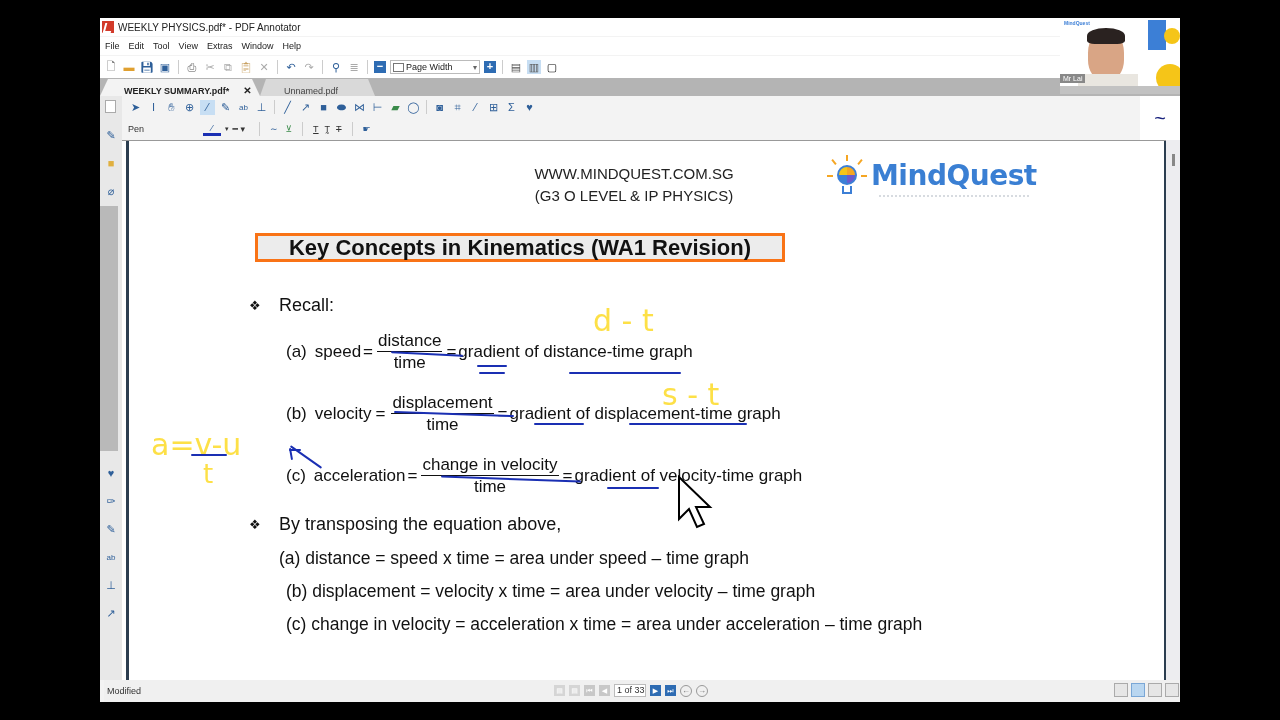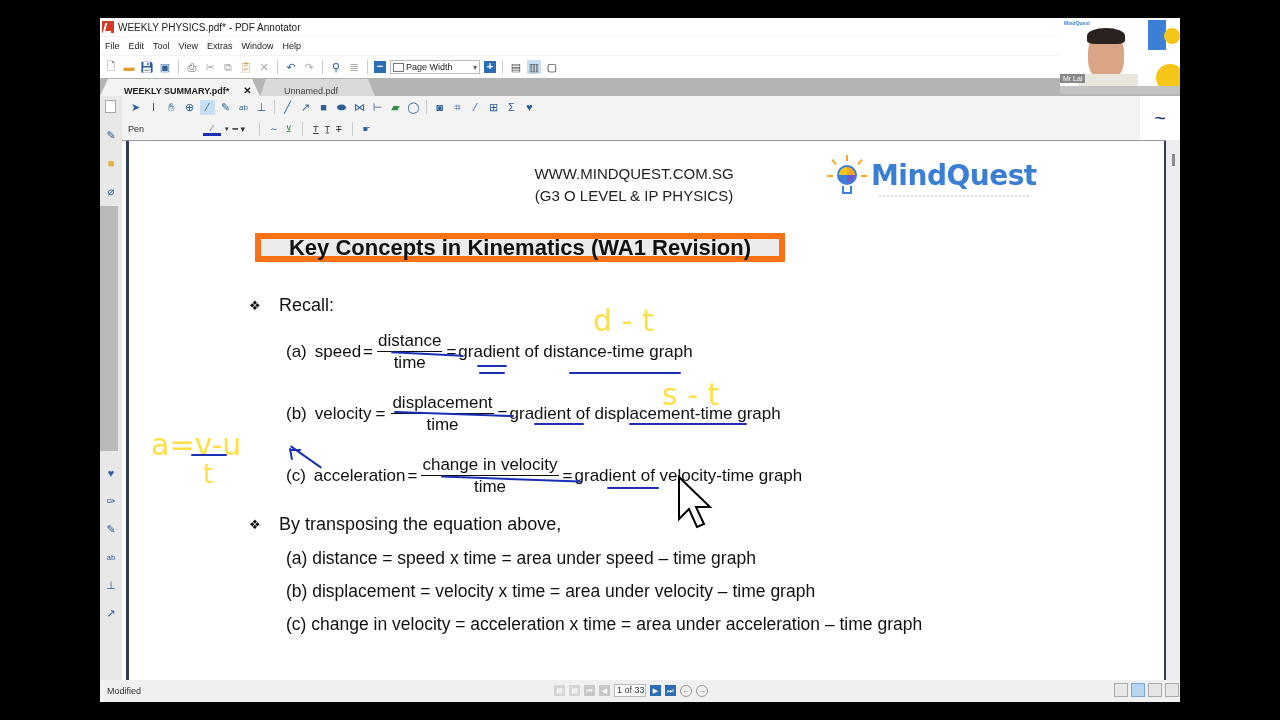--- a/index.html
+++ b/index.html
@@ -60,21 +60,21 @@
   
   .page { position: absolute; left: 129px; top: 141px; width: 1034px; height: 539px; }
   .site { position: absolute; left: 390px; top: 22px; width: 230px; text-align: center; font-size: 15px; color: #222; line-height: 22px; }
   .logo { position: absolute; left: 700px; top: 14px; display: flex; align-items: center; }
   .bulb { width: 36px; height: 40px; position: relative; }
   .bulb .glass { position: absolute; left: 8px; top: 10px; width: 20px; height: 20px; border-radius: 50%; background: conic-gradient(#f5a623 0 25%, #6a5acd 25% 50%, #3c7fd6 50% 75%, #f5c518 75% 100%); border: 2px solid #3c7fd6; }
   .bulb .ray { position: absolute; width: 2px; height: 6px; background: #f5a623; }
   .bulb .base { position: absolute; left: 13px; top: 31px; width: 10px; height: 8px; border: 2px solid #3c7fd6; border-top: none; }
   .logo-text { font-size: 28px; font-weight: bold; color: #3a7fd3; margin-left: 6px; font-family: "DejaVu Sans", sans-serif; letter-spacing: -0.5px; }
   .logo-tag { position: absolute; left: 50px; top: 40px; width: 150px; height: 2px; border-top: 2px dotted #d7dbe0; }
-  .heading-box { position: absolute; left: 126px; top: 92px; width: 530px; height: 29px; background: #ececec; border: 6px solid #f97316; font-size: 22px; font-weight: bold; color: #111; display: flex; align-items: center; justify-content: center; }
+  .heading-box { position: absolute; left: 126px; top: 92px; width: 530px; height: 29px; background: #ececec; border: 3px solid #f97316; font-size: 22px; font-weight: bold; color: #111; display: flex; align-items: center; justify-content: center; }
   .bullet { position: absolute; font-size: 18px; color: #111; display: flex; align-items: center; }
   .bullet .star { font-size: 13px; width: 30px; }
   .eq { position: absolute; font-size: 17px; color: #111; display: flex; align-items: center; white-space: nowrap; }
   .eq .lbl { margin-right: 8px; }
   .frac { display: inline-flex; flex-direction: column; align-items: center; margin: 0 2px; }
   .frac .num { border-bottom: 1px solid #111; padding: 0 1px; line-height: 21px; }
   .frac .den { line-height: 21px; }
   .line { position: absolute; font-size: 17.5px; color: #111; white-space: nowrap; }
   .ink { position: absolute; color: #fde047; font-family: "DejaVu Sans", sans-serif; }
   .ink-line { position: absolute; height: 2px; background: #1a2fb3; border-radius: 2px; }
@@ -292,21 +292,21 @@
     </span>
     <span style="margin:0 2px">=</span>
     <span>gradient of velocity-time graph</span>
   </div>
 
   <div class="bullet" style="left:120px;top:373px">
     <span class="star">❖</span>
     <span>By transposing the equation above,</span>
   </div>
 
-  <div class="line" style="left:157px;top:407px">(a) distance = speed x time = area under speed – time graph</div>
+  <div class="line" style="left:150px;top:407px">(a) distance = speed x time = area under speed – time graph</div>
   <div class="line" style="left:157px;top:440px">(b) displacement = velocity x time = area under velocity – time graph</div>
   <div class="line" style="left:157px;top:473px">(c) change in velocity = acceleration x time = area under acceleration – time graph</div>
 
   <div class="ink" style="left:464px;top:162px;font-size:30px">d - t</div>
   <div class="ink" style="left:533px;top:236px;font-size:30px">s - t</div>
   <div class="ink" style="left:22px;top:286px;font-size:30px">a=v-u</div>
   <div class="ink-line" style="left:62px;top:313px;width:36px"></div>
   <div class="ink" style="left:74px;top:318px;font-size:26px">t</div>
 
   <div class="ink-line" style="left:262px;top:212px;width:72px;transform:rotate(3deg)"></div>

